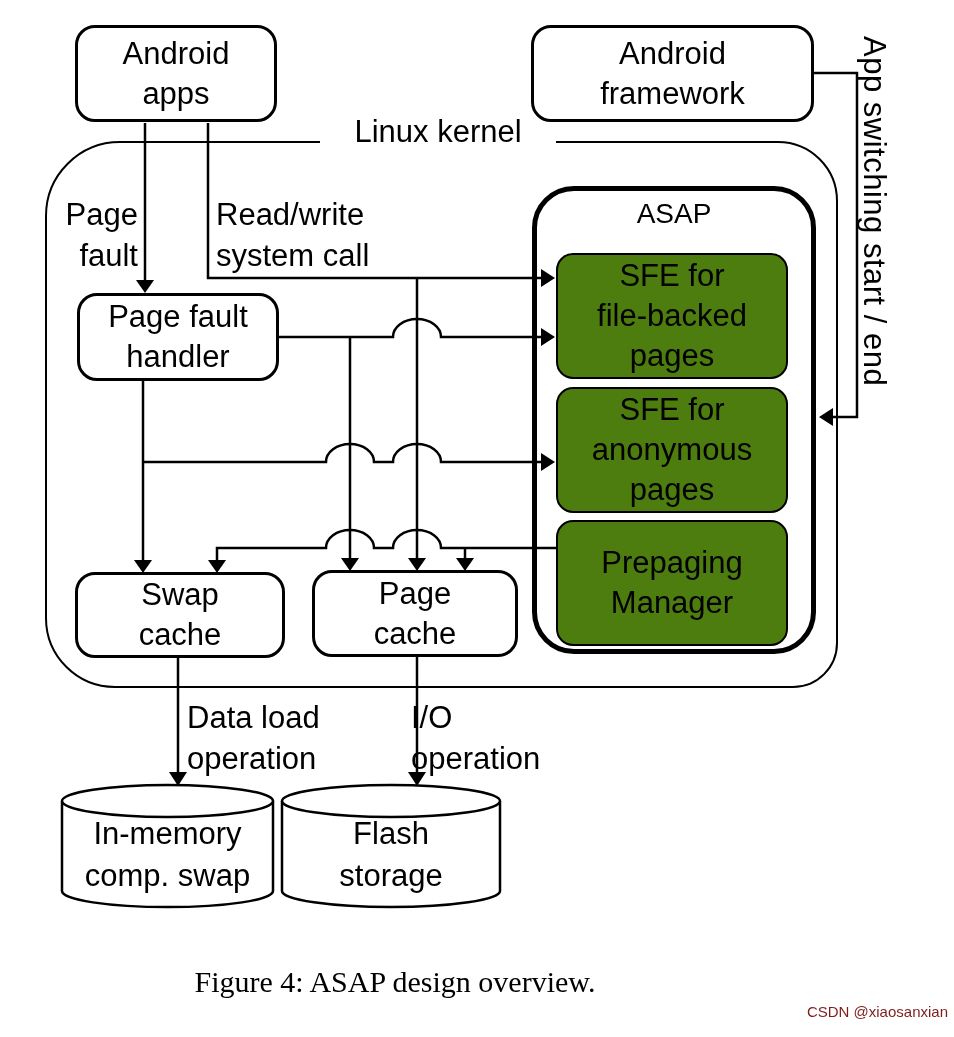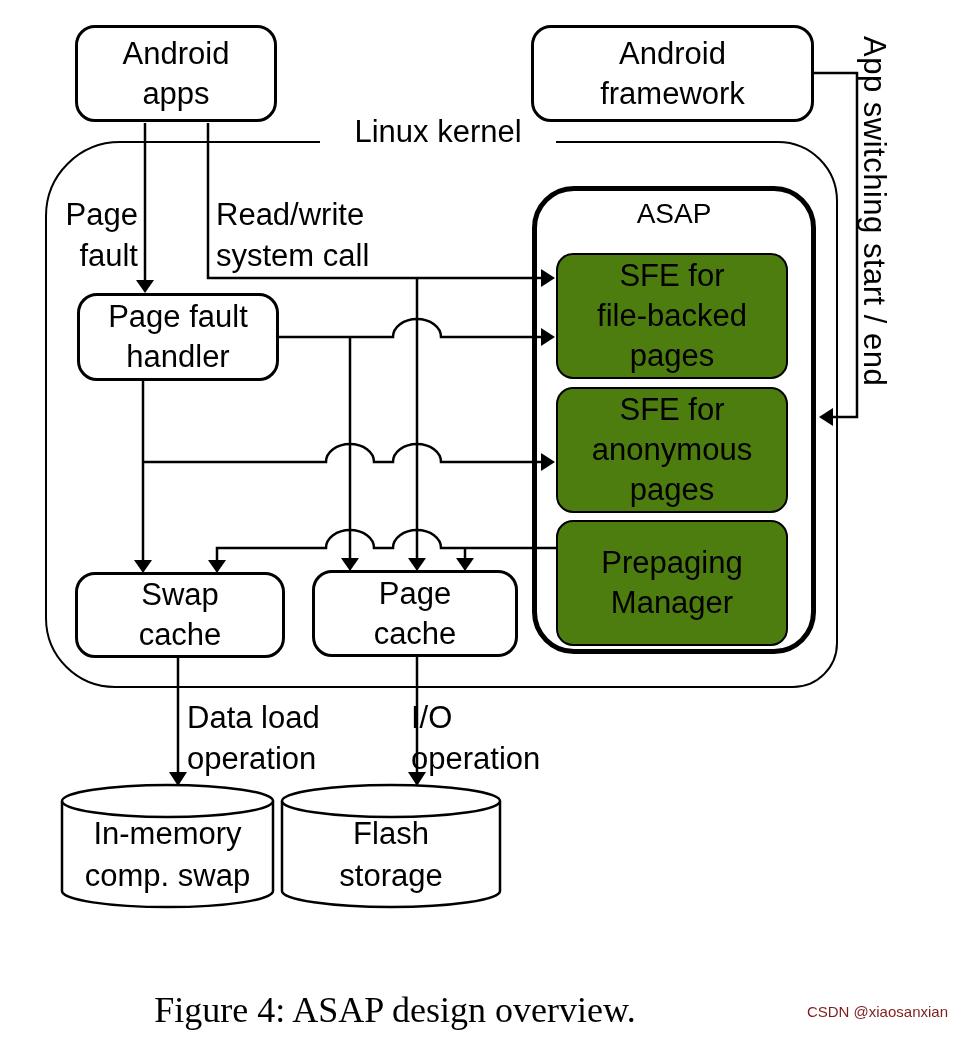--- a/index.html
+++ b/index.html
@@ -36,21 +36,21 @@
   
   .edge-label{position:absolute;z-index:3;font-size:31px;line-height:41px;white-space:pre-line;}
   #app-switching-label{
     position:absolute;left:856px;top:36px;height:410px;z-index:3;
     writing-mode:vertical-rl;font-size:31px;letter-spacing:0.5px;
   }
   svg#connector-layer{position:absolute;left:0;top:0;z-index:2;}
   .cyl-label{position:absolute;z-index:3;text-align:center;font-size:31px;line-height:42px;white-space:pre-line;}
   #caption{
     position:absolute;left:120px;top:965px;width:550px;text-align:center;z-index:3;
-    font-family:"Liberation Serif","DejaVu Serif",serif;font-size:36px;margin-top:24px;
+    font-family:"Liberation Serif","DejaVu Serif",serif;font-size:30px;
   }
   #watermark{
     position:absolute;right:6px;top:1003px;z-index:3;font-size:15px;color:#7f1d1d;
     font-family:"Liberation Sans",sans-serif;
   }
 </style>
 </head>
 <body>
 
 <div id="canvas">

